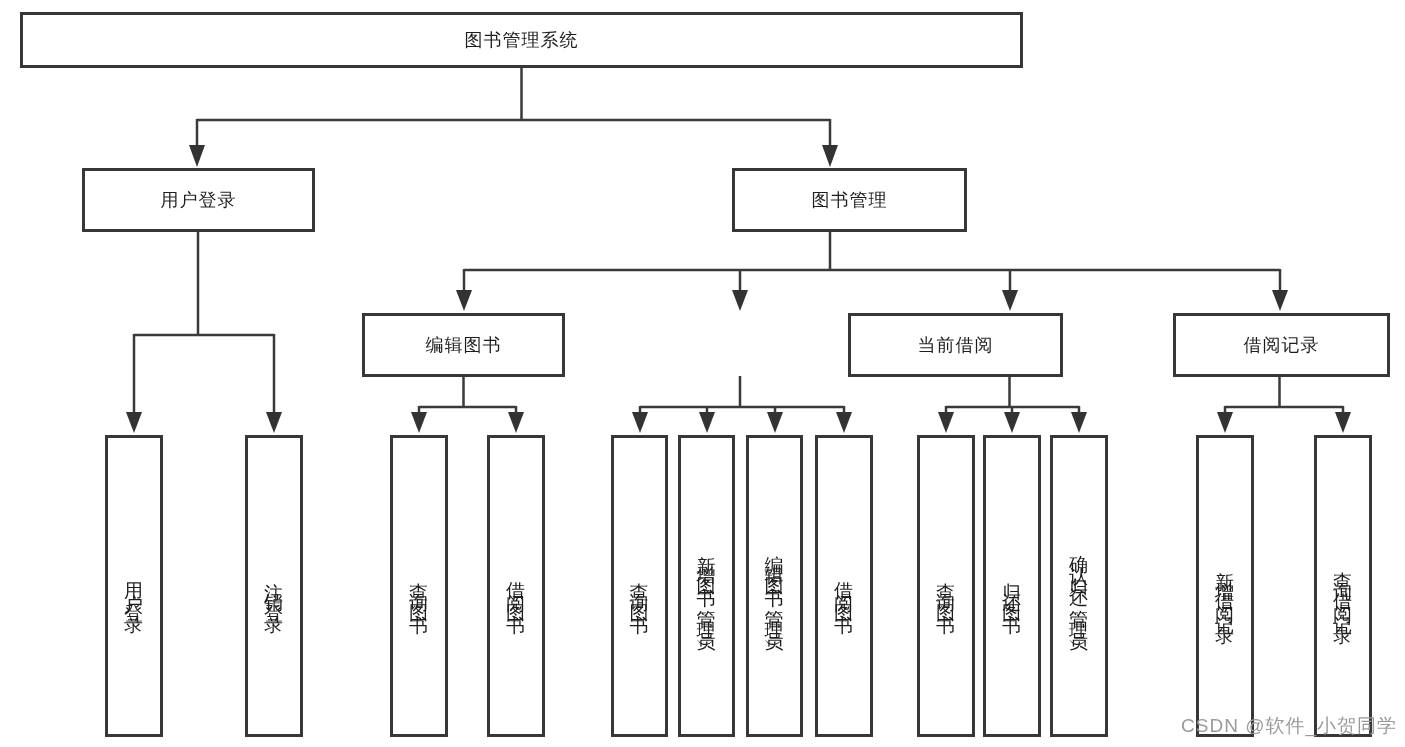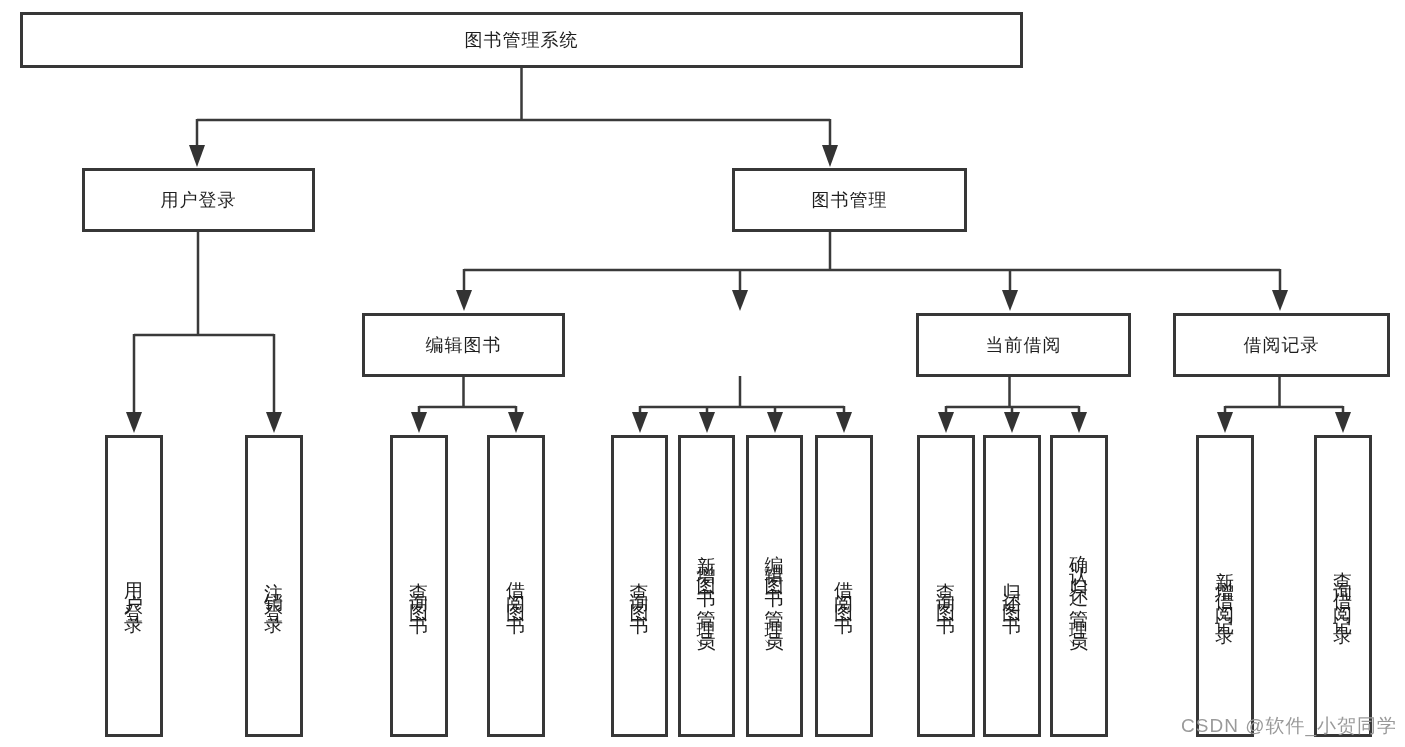--- a/index.html
+++ b/index.html
@@ -82,21 +82,21 @@
       <polygon points="1335,412 1351,412 1343,433"></polygon>
     </g>
   </svg>
 
   <div class="box" style="left:20px; top:12px; width:1003px; height:56px;">图书管理系统</div>
 
   <div class="box" style="left:82px; top:168px; width:233px; height:64px;">用户登录</div>
   <div class="box" style="left:712px; top:168px; width:235px; height:64px;margin-left:20px;">图书管理</div>
 
   <div class="box" style="left:362px; top:313px; width:203px; height:64px;">编辑图书</div>
-  <div class="box" style="left:916px; top:313px; width:215px; height:64px;">当前借阅</div>
+  <div class="box" style="left:848px; top:313px; width:215px; height:64px;">当前借阅</div>
   <div class="box" style="left:1173px; top:313px; width:217px; height:64px;">借阅记录</div>
 
   <div class="box vbox" style="left:105px; top:435px; width:58px; height:302px;">用户登录</div>
   <div class="box vbox" style="left:245px; top:435px; width:58px; height:302px;">注销登录</div>
 
   <div class="box vbox" style="left:390px; top:435px; width:58px; height:302px;">查询图书</div>
   <div class="box vbox" style="left:487px; top:435px; width:58px; height:302px;">借阅图书</div>
 
   <div class="box vbox" style="left:611px; top:435px; width:57px; height:302px;">查询图书</div>
   <div class="box vbox" style="left:678px; top:435px; width:57px; height:302px;">新增图书（管理员）</div>

